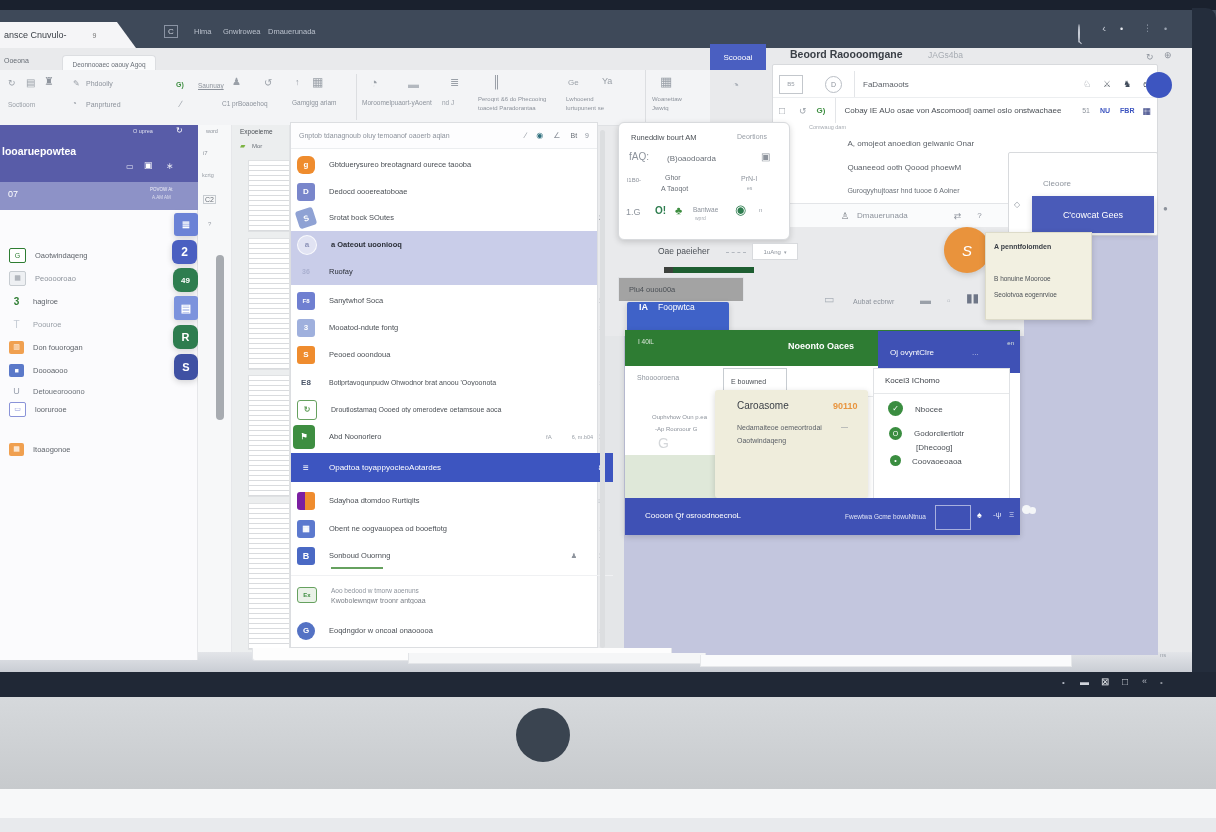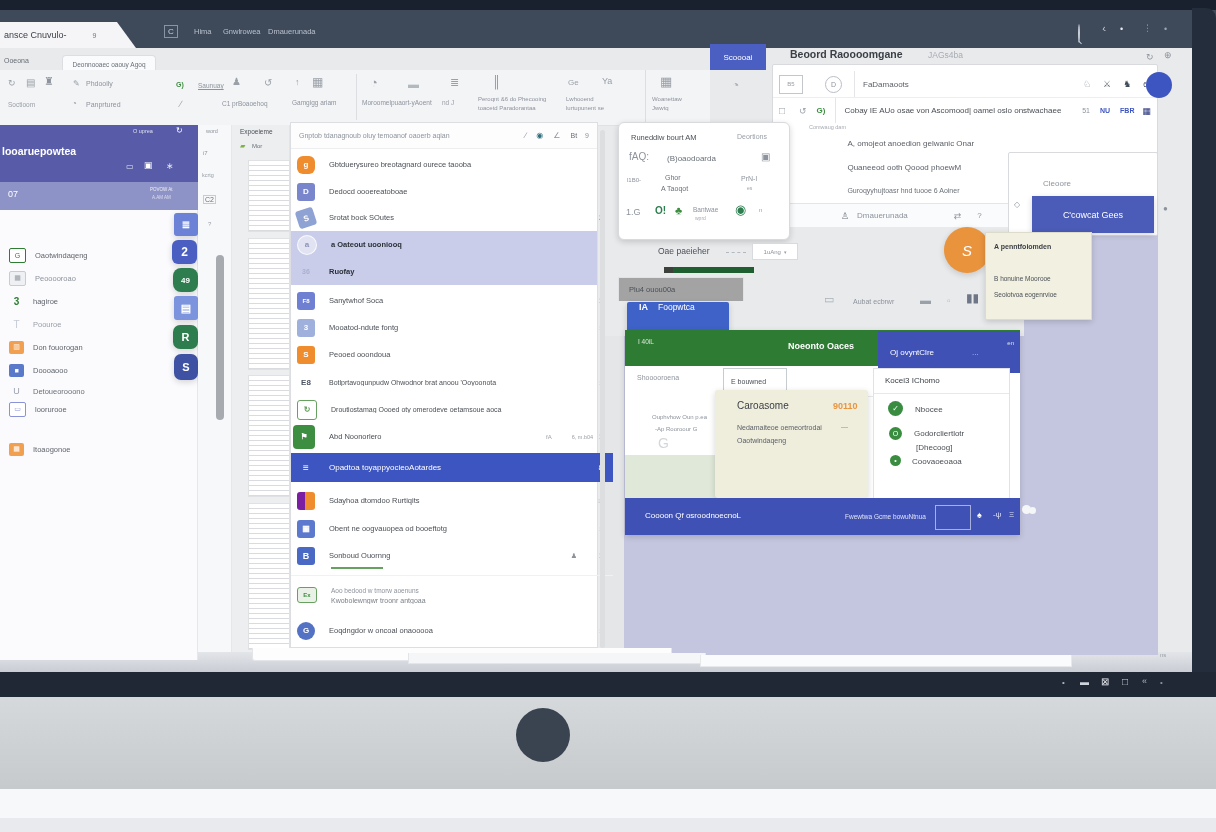--- a/index.html
+++ b/index.html
@@ -415,21 +415,21 @@
       <span class="li-badge">2</span>
       </div>
 
     <div style="position:absolute;left:0;top:108px;width:100%;height:54px;background:#c9cde9;">
       <div class="li" style="top:0;">
         <span class="li-ico" style="background:rgba(255,255,255,.45);border:1px solid rgba(255,255,255,.8);border-radius:50%;color:#8d93b8;">a</span>
         <span class="li-label" style="font-weight:bold;color:#2b2f38;">a Oateout uooniooq</span>
         </div>
       <div class="li" style="top:27px;">
         <span class="li-ico" style="background:transparent;color:#aab0d0;font-size:7px;">36</span>
-        <span class="li-label" style="font-weight:bold;color:#2b2f38;">Ruofay</span>
+        <span class="li-label" style="font-weight:normal;color:#2b2f38;">Ruofay</span>
         </div>
     </div>
 
     <div class="li" style="top:164px;">
       <span class="li-ico" style="background:#6f7fd1;font-size:6px;">F8</span>
       <span class="li-label">Sanytwhof Soca</span>
       <span class="li-badge">1</span>
       </div>
     <div class="li" style="top:191px;">
       <span class="li-ico" style="background:#9fb0dd;">3</span>

